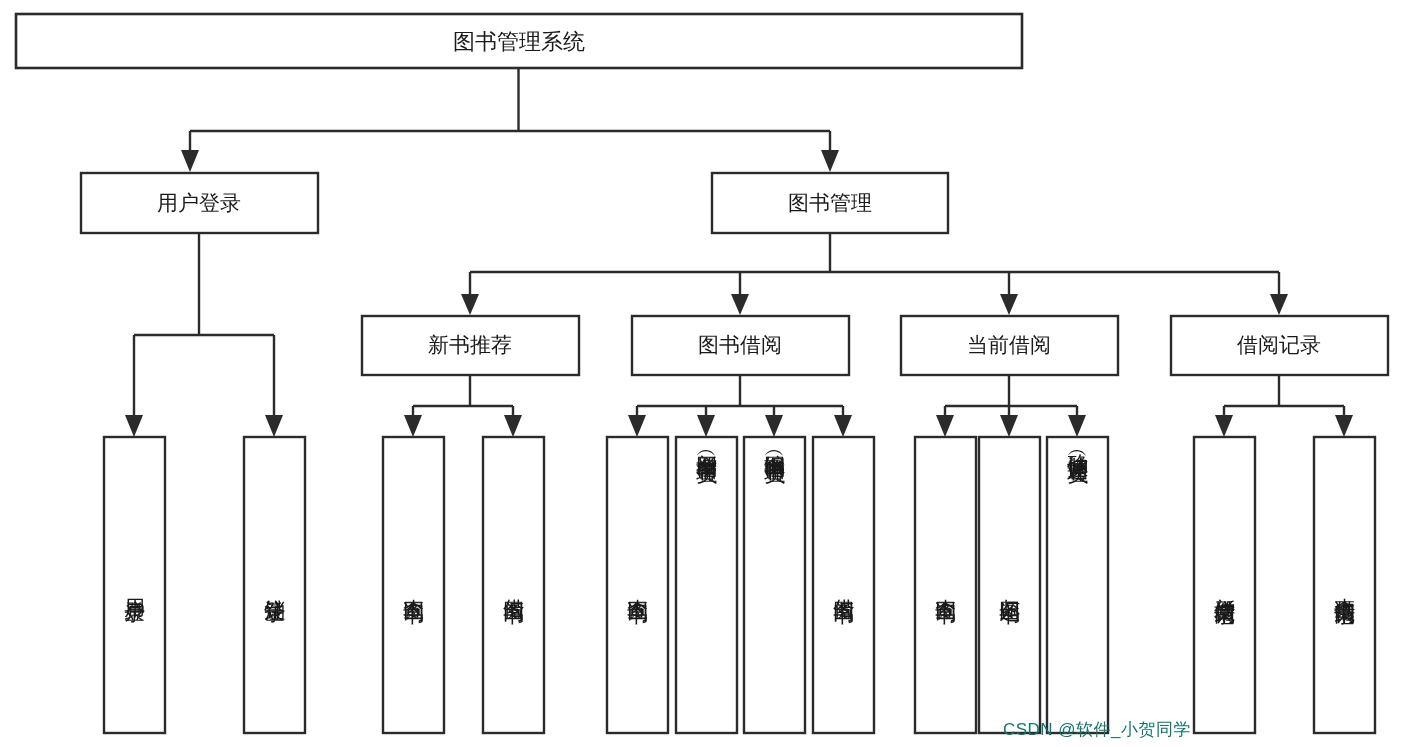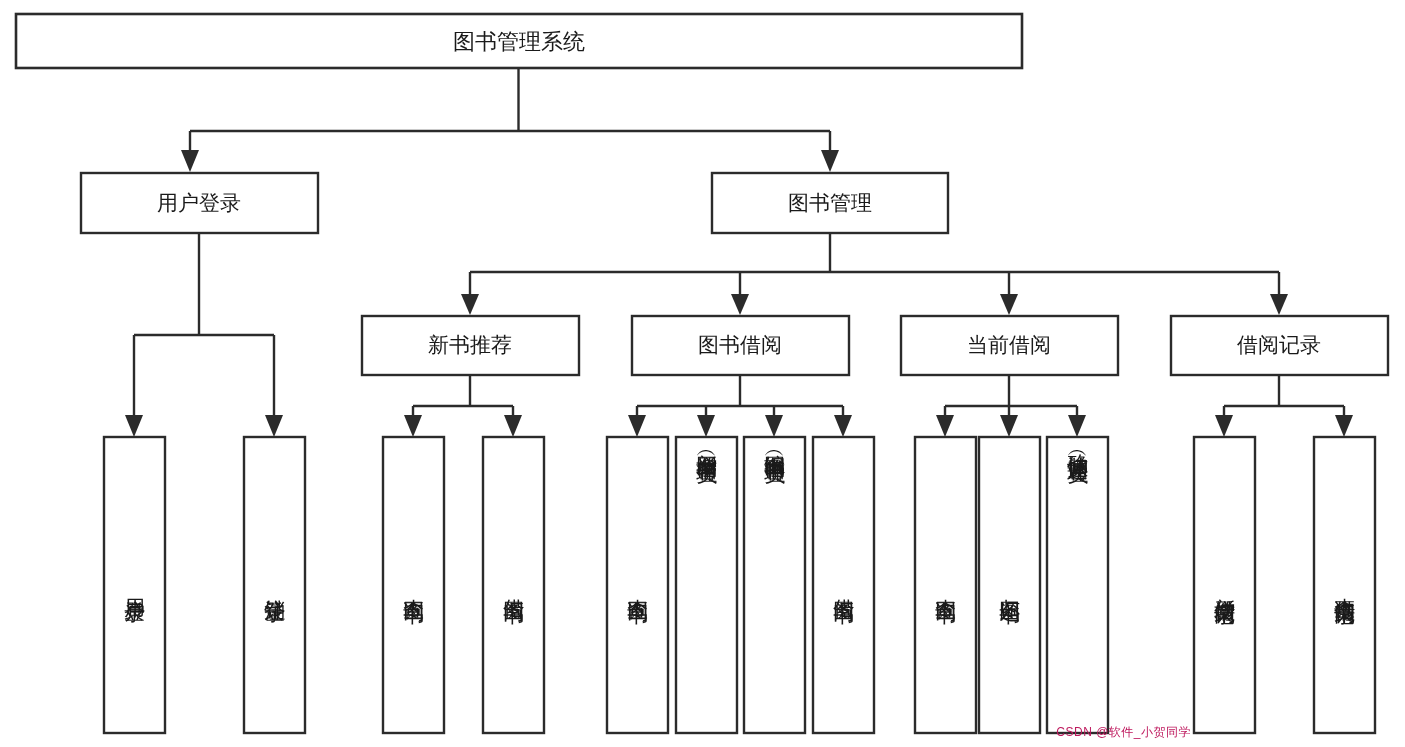--- a/index.html
+++ b/index.html
@@ -71,22 +71,22 @@
     line-height: 1.08;
     letter-spacing: 1.5px;
     color: #1a1a1a;
     white-space: nowrap;
   }
   .watermark {
     position: absolute;
     right: 8px;
     bottom: 6px;
     font-family: "Liberation Sans", "DejaVu Sans", sans-serif;
-    font-size: 12px;
-    color: #be185d;
+    font-size: 17px;
+    color: #0f766e;
     letter-spacing: 0.5px;
     white-space: nowrap;
   }
 </style>
 </head>
 <body>
 
 <div id="diagram-root">
 
   <svg class="diagram" viewBox="0 0 1405 747">

